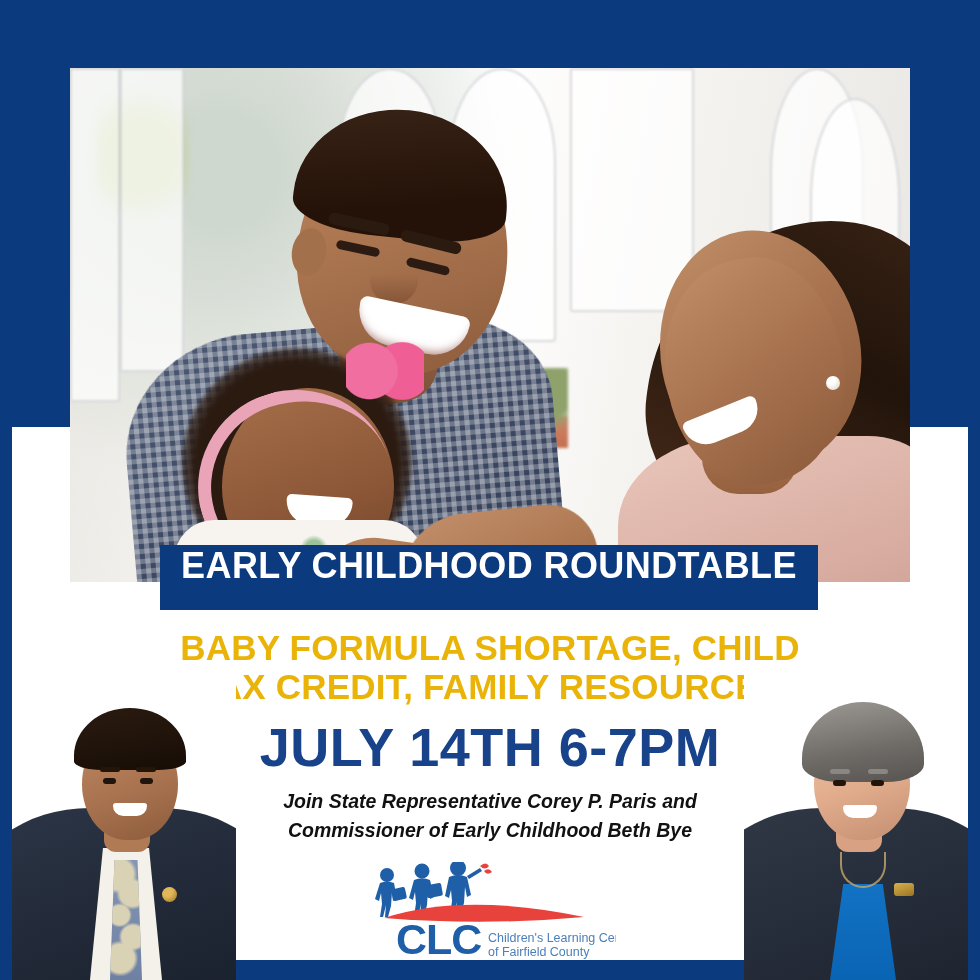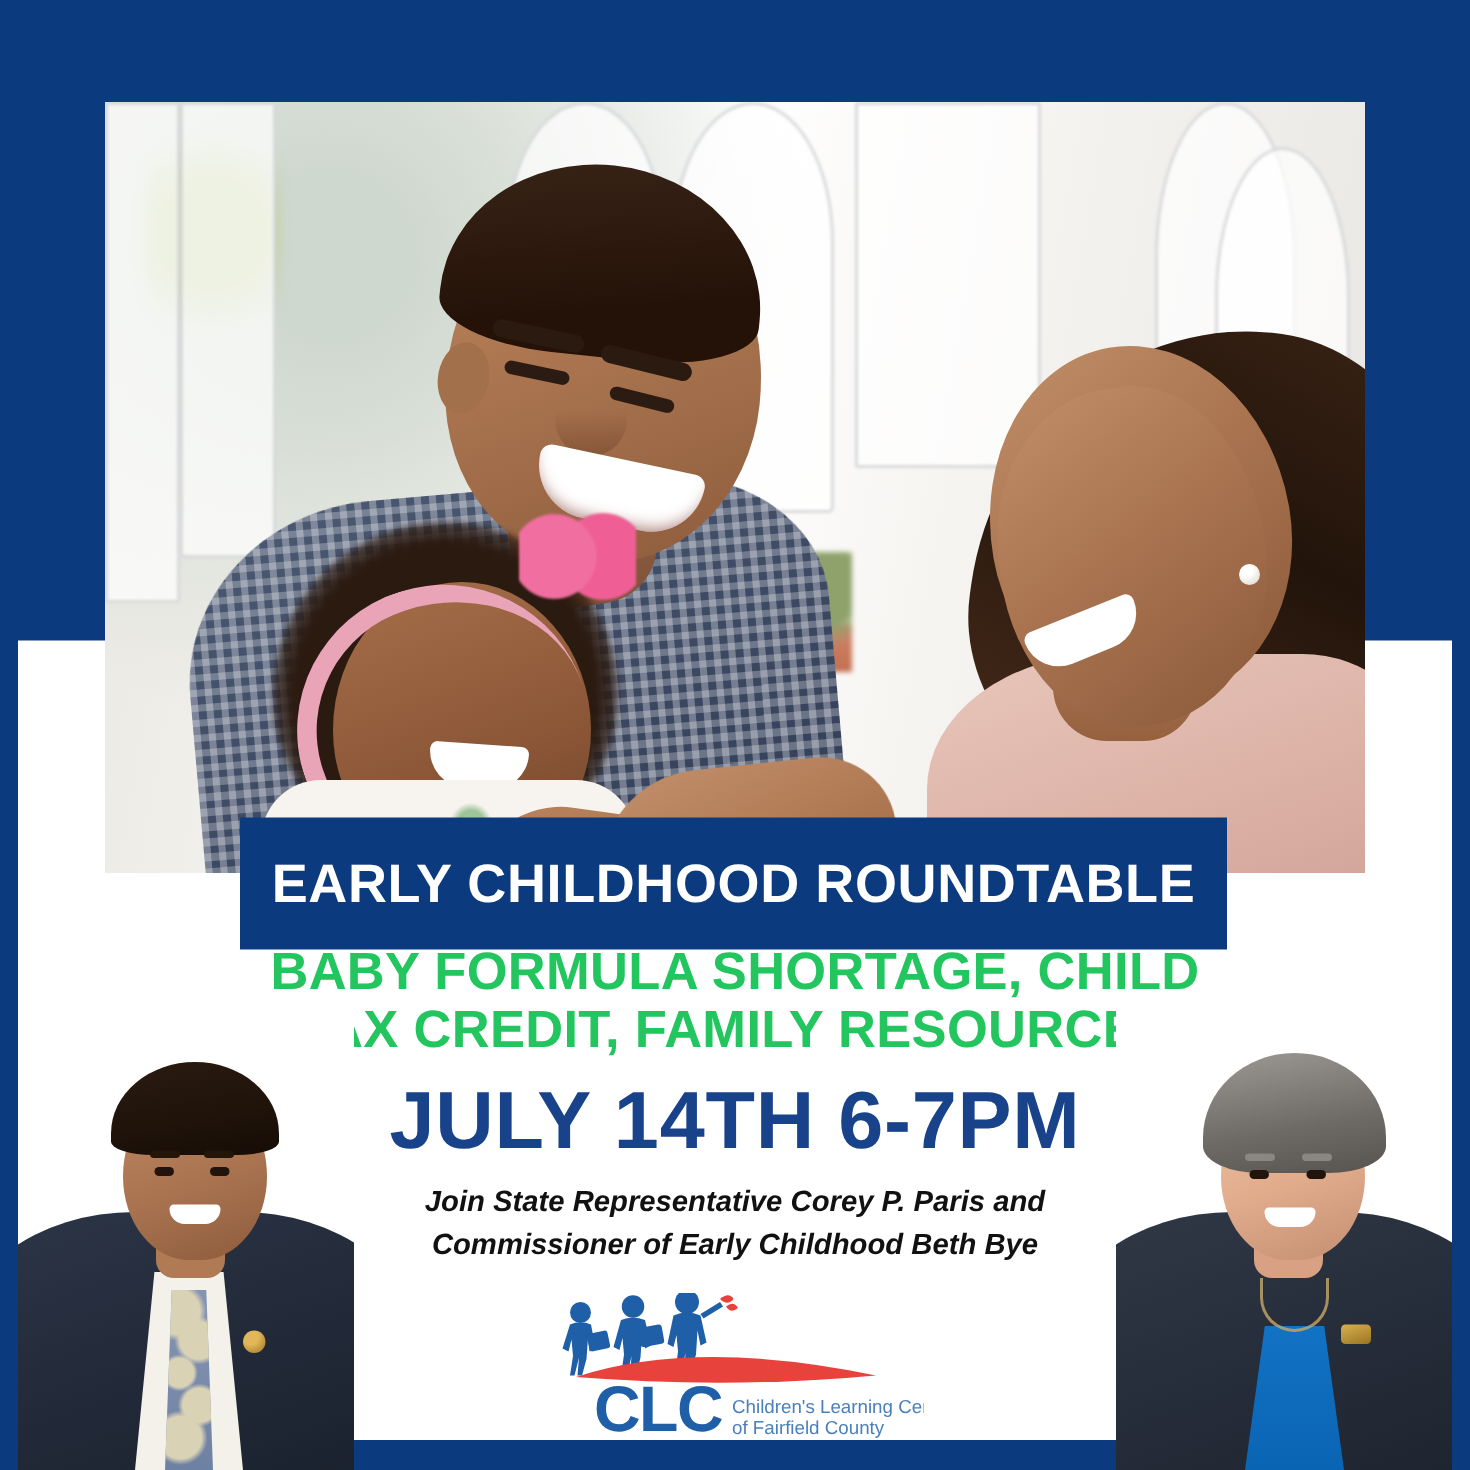--- a/index.html
+++ b/index.html
@@ -280,44 +280,44 @@
     border-radius: 60px 40px 10px 50px;
     transform: rotate(8deg);
   }
 
   
   #banner {
     position: absolute;
     left: 160px;
     top: 545px;
     width: 658px;
-    height: 88px;
+    height: 65px;
     background: #0c3a7e;
     display: flex;
-    align-items: center;
+    align-items: flex-start;
     justify-content: center;
   }
   #banner-title {
     color: #ffffff;
     font-size: 36px;
     font-weight: bold;
     letter-spacing: .4px;
     white-space: nowrap;
   }
 
   
   #content {
     position: absolute;
     left: 0;
     top: 628px;
     width: 980px;
     text-align: center;
   }
   #headline {
-    color: #22c55e;
+    color: #eab308;
     font-size: 35px;
     font-weight: bold;
     line-height: 1.12;
     letter-spacing: .2px;
   }
   #event-date {
     margin-top: 10px;
     color: #184289;
     font-size: 54px;
     font-weight: bold;

